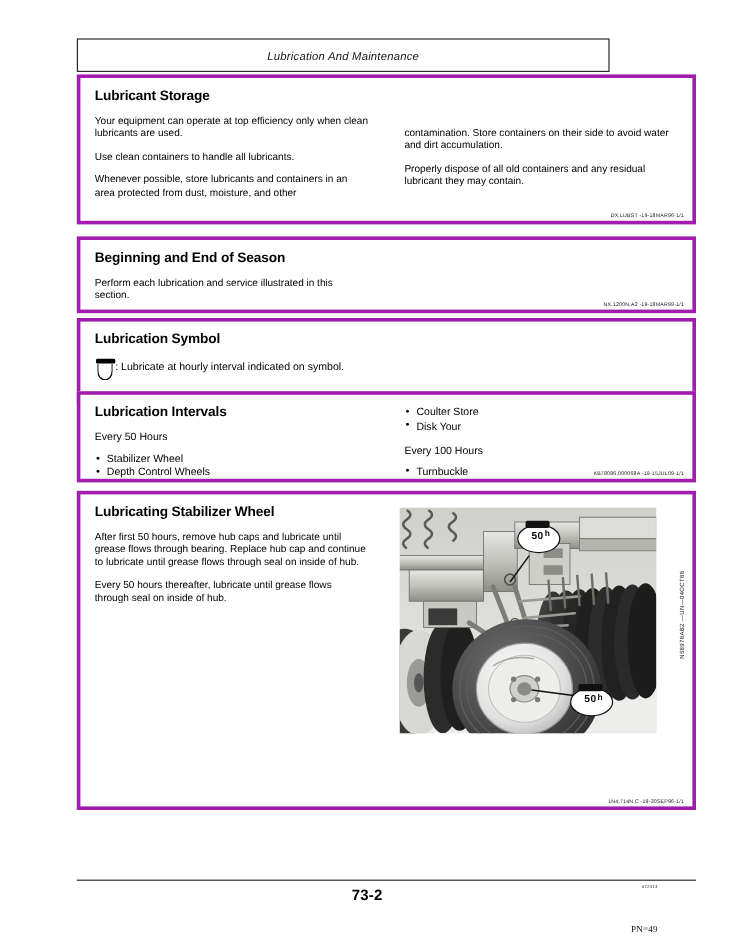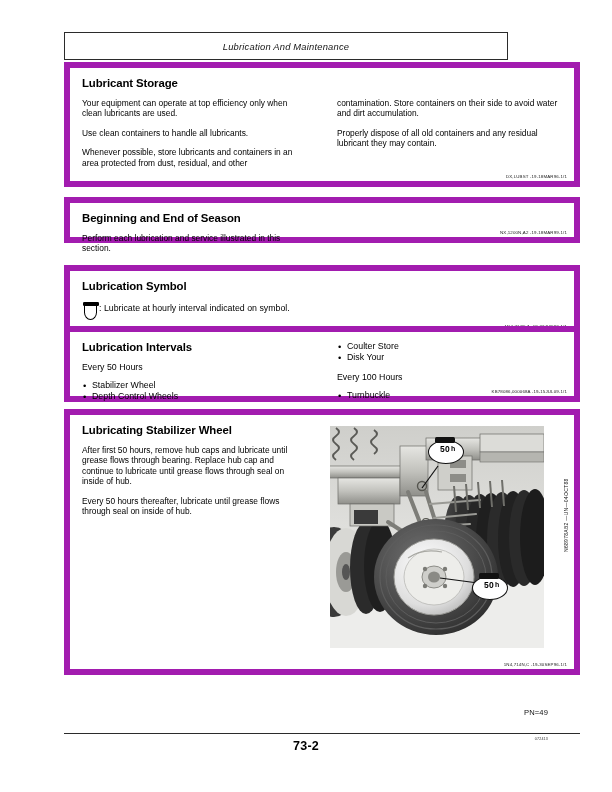--- a/index.html
+++ b/index.html
@@ -41,40 +41,41 @@
     font-style: italic;
     letter-spacing: 0.2px;
     color: #141414;
   }
 
   
   .art {
     position: absolute;
     left: 64px;
     width: 516px;
-    border: 6px solid #a21caf;
+    border: 3px solid #a21caf;
     box-sizing: border-box;
     background: #fff;
   }
   .art-inner {
     padding: 9px 12px 4px 12px;
     position: relative;
     height: 100%;
     box-sizing: border-box;
   }
   .art-title {
     font-size: 11.4px;
     font-weight: bold;
     color: #000;
     margin: 0 0 9px 0;
     letter-spacing: -0.1px;
   }
   .cols {
     display: flex;
     gap: 30px;
+    align-items: center;
   }
   .col {
     flex: 1 1 0;
     min-width: 0;
   }
   p.body {
     font-size: 8.4px;
     line-height: 10.4px;
     margin: 0 0 9px 0;
     color: #000;
@@ -160,21 +161,21 @@
     position: absolute;
     right: 12px;
     top: 11px;
     width: 232px;
     height: 222px;
   }
   .photo {
     position: absolute;
     left: 0; top: 0;
     width: 214px;
-    height: 222px;
+    height: 188px;
     background: #e8e8e6;
     overflow: hidden;
   }
   .photo svg { display: block; }
   .photo-caption {
     position: absolute;
     right: -1px;
     top: 112px;
     width: 14px;
     font-size: 5px;
@@ -209,55 +210,56 @@
     right: 64px;
     top: 737px;
     font-size: 3.6px;
     letter-spacing: 0.2px;
     color: #2a2a2a;
     text-align: right;
   }
   .footer-pn {
     position: absolute;
     right: 64px;
-    top: 708px;
+    top: 770px;
     font-size: 7.6px;
     letter-spacing: 0.1px;
     color: #111;
     text-align: right;
+    font-family: Liberation Serif, serif;
   }
 </style>
 </head>
 <body>
 
 <div class="page">
 
   <div class="header-box">
     <span class="header-title">Lubrication And Maintenance</span>
   </div>
 
   <div class="art" style="top:62px; height:125px;">
     <div class="art-inner">
       <div class="art-title">Lubricant Storage</div>
       <div class="cols">
         <div class="col">
           <p class="body">Your equipment can operate at top efficiency only when clean lubricants are used.</p>
           <p class="body">Use clean containers to handle all lubricants.</p>
-          <p class="body">Whenever possible, store lubricants and containers in an area protected from dust, residual, and other</p>
+          <p class="body">Whenever possible, store lubricants and containers in an area protected from dust, moisture, and other</p>
         </div>
         <div class="col">
           <p class="body">contamination.  Store containers on their side to avoid water and dirt accumulation.</p>
           <p class="body">Properly dispose of all old containers and any residual lubricant they may contain.</p>
         </div>
       </div>
       <div class="refcode">DX,LUBST  -19-18MAR96-1/1</div>
     </div>
   </div>
 
-  <div class="art" style="top:197px; height:46px;">
+  <div class="art" style="top:197px; height:64px;">
     <div class="art-inner">
       <div class="art-title">Beginning and End of Season</div>
       <div class="cols">
         <div class="col">
           <p class="body">Perform each lubrication and service illustrated in this section.</p>
         </div>
         <div class="col"></div>
       </div>
       <div class="refcode">NX,1200N,A2  -19-18MAR99-1/1</div>
     </div>

